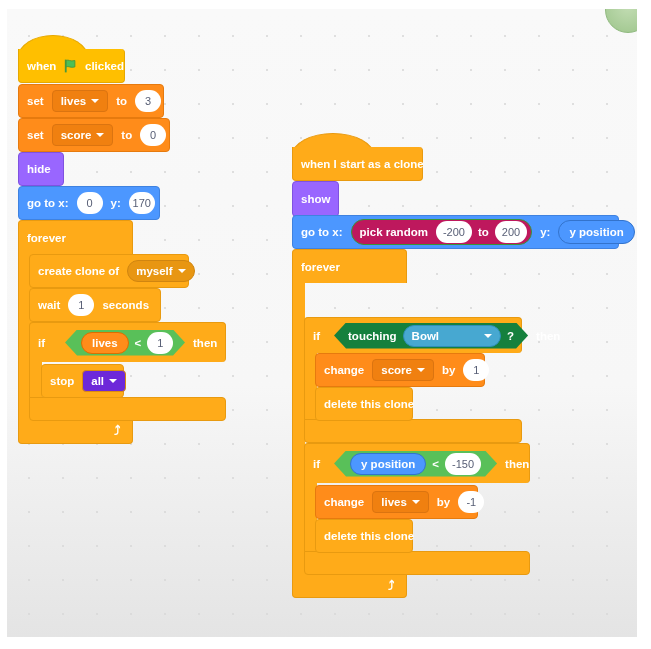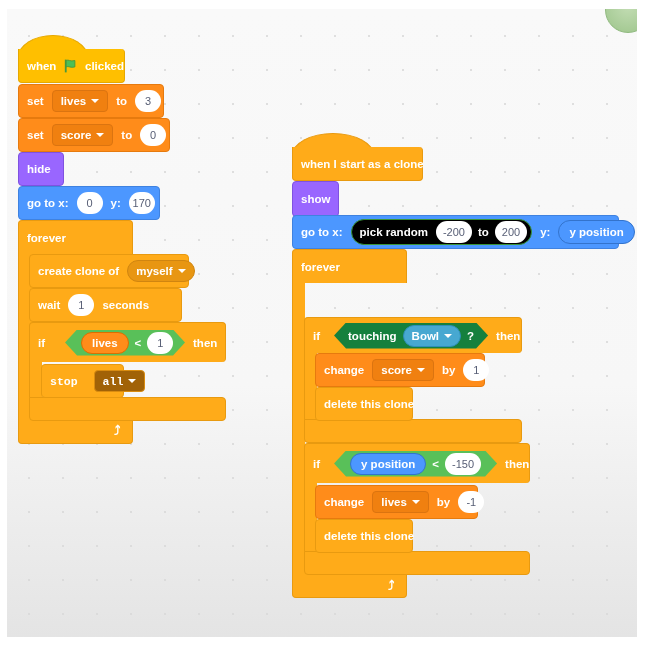--- a/index.html
+++ b/index.html
@@ -44,34 +44,34 @@
   .num {
     background: #fff; color: #575e75; border-radius: 12px; height: 22px; min-width: 26px;
     display: inline-flex; align-items: center; justify-content: center; padding: 0 7px;
     box-sizing: border-box; margin-right: 8px; font-weight: normal; font-size: 11px;
   }
   .drop {
     height: 22px; border-radius: 4px; display: inline-flex; align-items: center; padding: 0 8px;
     box-sizing: border-box; margin-right: 8px; color: #fff;
   }
   .drop-vars { background: #f08010; border: 1px solid #db7410; }
-  .drop-ctrl { background: #a16207; border: 1px solid #d98c10; margin-left: 8px; }
+  .drop-ctrl { background: #6d28d9; border: 1px solid #d98c10; }
   .drop-round { background: #e89612; border: 1px solid #d08510; border-radius: 12px; }
   .drop-sense { background: #47a8d1; border: 1px solid #2e8eb8; border-radius: 12px; }
   .caret { display: inline-block; width: 0; height: 0; border-left: 4px solid transparent; border-right: 4px solid transparent; border-top: 4px solid #fff; margin-left: 5px; }
   .reporter-var { background: #ff8c1a; border: 1px solid #db6e00; border-radius: 12px; height: 22px; display: inline-flex; align-items: center; padding: 0 10px; box-sizing: border-box; margin-right: 6px; }
   .reporter-motion { background: #4c97ff; border: 1px solid #3373cc; border-radius: 12px; height: 22px; display: inline-flex; align-items: center; padding: 0 10px; box-sizing: border-box; margin-right: 6px; }
   .reporter-motion-outline { background: #4c97ff; border: 1px solid #3373cc; border-radius: 12px; height: 24px; display: inline-flex; align-items: center; padding: 0 10px; box-sizing: border-box; }
   .hex {
     position: relative; height: 26px; display: inline-flex; align-items: center; padding: 0 16px;
     margin-right: 8px; box-sizing: border-box;
     clip-path: polygon(12px 0, calc(100% - 12px) 0, 100% 50%, calc(100% - 12px) 100%, 12px 100%, 0 50%);
   }
   .hex .op { margin-right: 8px; }
-  .round-green { background: #000000; border-radius: 14px; height: 26px; display: inline-flex; align-items: center; padding: 0 4px 0 8px; box-sizing: border-box; margin-right: 8px; border: 1px solid #389438; }
+  .round-green { background: #be185d; border-radius: 14px; height: 26px; display: inline-flex; align-items: center; padding: 0 4px 0 8px; box-sizing: border-box; margin-right: 8px; border: 1px solid #389438; }
   .round-green .txt { margin-right: 8px; }
   .round-green .num { margin-right: 6px; }
   .round-green .num:last-child { margin-right: 0; }
   .flag { display: inline-block; margin: 0 7px; width: 16px; height: 16px; }
   .loop-arrow { position: absolute; color: #fff; font-size: 13px; font-weight: bold; }
 </style>
 </head>
 <body>
 
 <div class="canvas">
@@ -127,39 +127,39 @@
   <span class="loop-arrow" style="left:107px; top:414px;">⤴</span>
 
   <div class="blk control" style="left:22px; top:245px; width:160px; height:34px;">
     <span class="txt">create clone of</span>
     <span class="drop drop-round">
         <span>myself</span>
         <span class="caret"></span>
       </span>
   </div>
 
-  <div class="blk control" style="left:22px; top:279px; width:153px; height:34px;">
+  <div class="blk control" style="left:22px; top:279px; width:132px; height:34px;">
     <span class="txt">wait</span>
     <span class="num">1</span>
     <span>seconds</span>
   </div>
 
   <div class="blk control" style="left:22px; top:313px; width:197px; height:40px; border-bottom:none; border-radius:4px 4px 4px 0;">
     <span class="txt" style="margin-right:20px;">if</span>
     <span class="hex ops" style="width:120px; padding:0 16px; margin-right:8px;">
       <span class="reporter-var">lives</span>
       <span class="op" style="margin-right:6px;">&lt;</span>
       <span class="num" style="margin-right:0;">1</span>
     </span>
     <span>then</span>
   </div>
   <div class="control" style="position:absolute; left:22px; top:352px; width:13px; height:46px; box-sizing:border-box; border-top:none; border-bottom:none; border-right:none;"></div>
   <div class="control" style="position:absolute; left:22px; top:388px; width:197px; height:24px; box-sizing:border-box; border-radius:0 4px 4px 4px;"></div>
 
-  <div class="blk control" style="left:34px; top:355px; width:83px; height:34px;font-family:Liberation Mono, monospace;">
+  <div class="blk control" style="left:34px; top:355px; width:83px; height:34px;">
     <span class="txt">stop</span>
     <span class="drop drop-ctrl">
         <span>all</span>
         <span class="caret"></span>
       </span>
   </div>
 
   <div class="hat-cap control" style="left:285px; top:124px; width:82px; height:22px; border-bottom:none;"></div>
   <div class="blk control" style="left:285px; top:138px; width:131px; height:34px; border-radius:0 4px 4px 4px; border-top:none;">
     <span>when I start as a clone</span>
@@ -186,21 +186,21 @@
   </div>
   <div class="control" style="position:absolute; left:285px; top:273px; width:13px; height:292px; box-sizing:border-box; border-top:none; border-bottom:none; border-right:none;"></div>
   <div class="control" style="position:absolute; left:285px; top:563px; width:115px; height:26px; box-sizing:border-box; border-radius:0 0 4px 4px; border-top:none;"></div>
   <span class="loop-arrow" style="left:381px; top:569px;">⤴</span>
 
 
   <div class="blk control" style="left:297px; top:308px; width:218px; height:36px; border-bottom:none; border-radius:4px 4px 4px 0;">
     <span class="txt" style="margin-right:14px;">if</span>
     <span class="hex sensing" style="padding:0 14px;">
       <span class="txt" style="margin-right:6px;">touching</span>
-      <span class="drop drop-sense" style="margin-right:6px;">
+      <span class="drop drop-sense" style="margin-right:6px;gap:40px;">
           <span>Bowl</span>
           <span class="caret"></span>
         </span>
       <span>?</span>
     </span>
     <span>then</span>
   </div>
   <div class="control" style="position:absolute; left:297px; top:343px; width:13px; height:70px; box-sizing:border-box; border-top:none; border-bottom:none; border-right:none;"></div>
   <div class="control" style="position:absolute; left:297px; top:410px; width:218px; height:24px; box-sizing:border-box; border-radius:0 4px 4px 4px;"></div>
 

